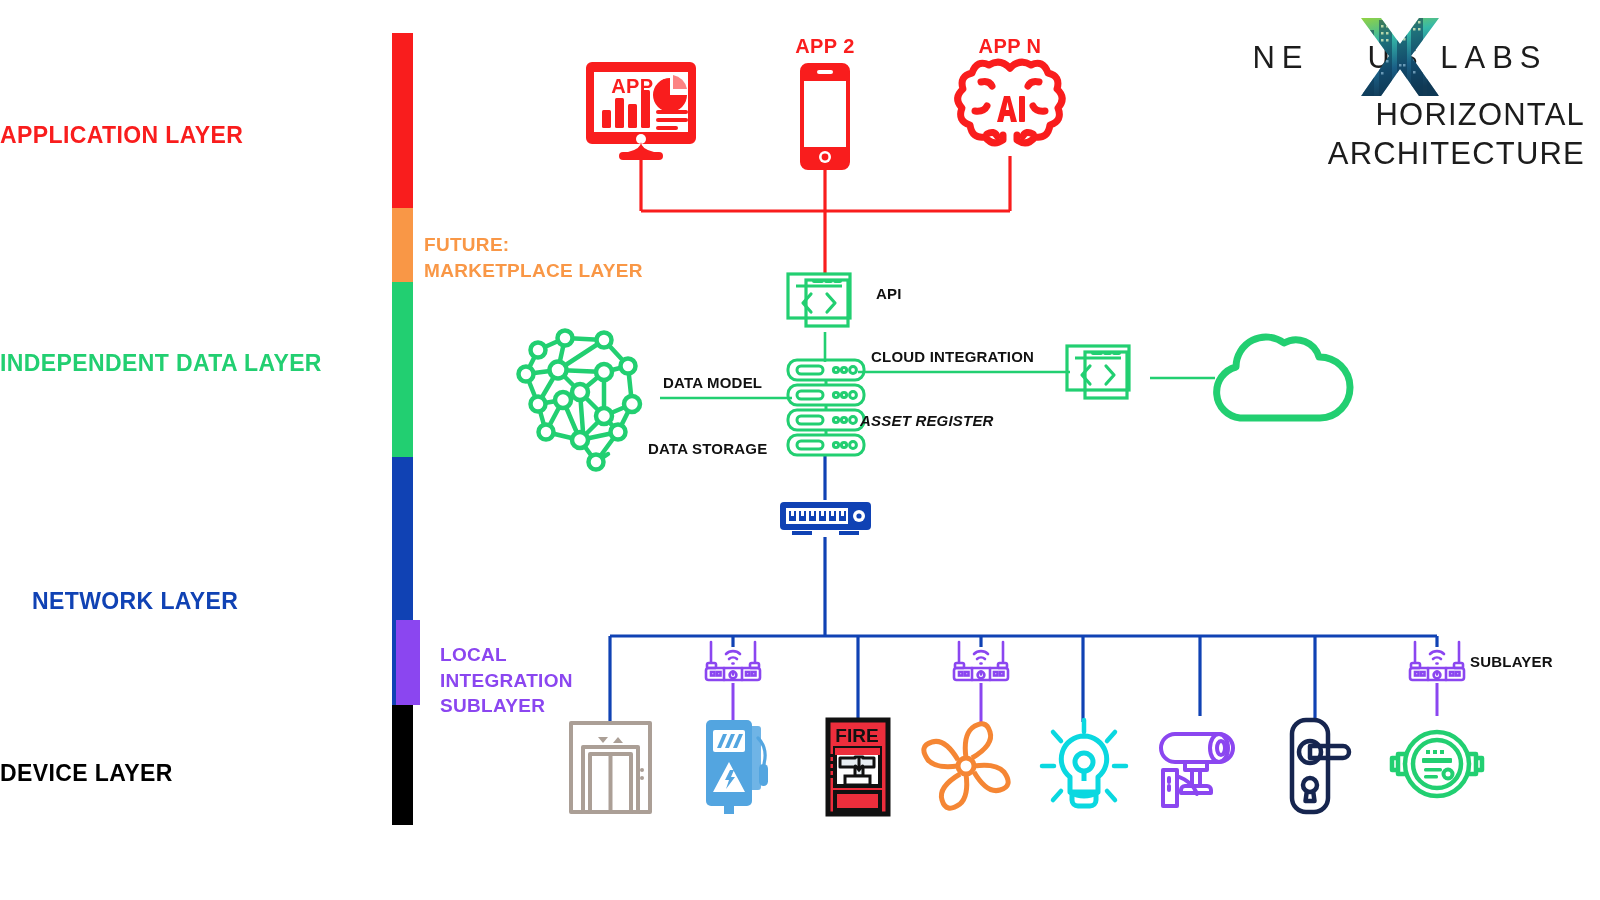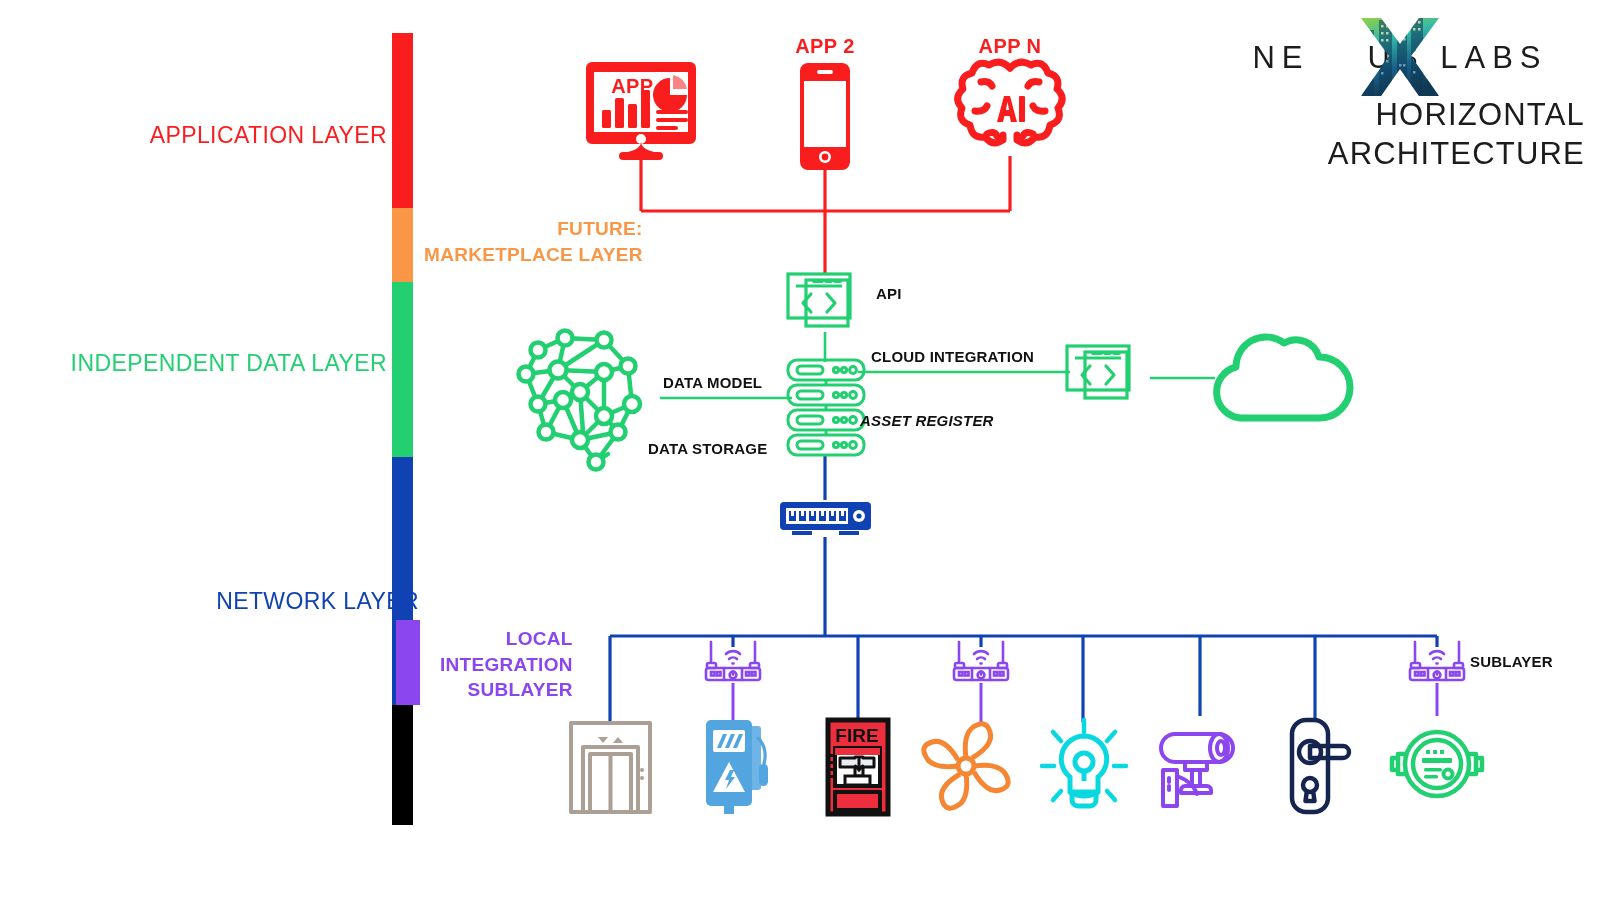--- a/index.html
+++ b/index.html
@@ -7,25 +7,25 @@
   body{width:1600px;height:900px;position:relative;overflow:hidden;
        font-family:"Liberation Sans","DejaVu Sans",sans-serif;}
   #stage{position:absolute;left:0;top:0;width:1600px;height:900px;}
   .abs{position:absolute;}
 
   
   .barseg{position:absolute;left:392px;width:21px;}
   .sub-barseg{position:absolute;left:396px;width:24px;}
 
   
-  .layer-label{position:absolute;text-align:right;font-weight:normal;
-               letter-spacing:0.4px;line-height:1.18;padding-left:12px;}
+  .layer-label{position:absolute;font-weight:bold;
+               letter-spacing:0.4px;line-height:1.18;}
   .ll-main{font-size:23px;}
-  .ll-side{position:absolute;text-align:right;font-weight:bold;
-           font-size:19px;line-height:1.35;letter-spacing:0.3px;}
+  .ll-side{position:absolute;text-align:left;font-weight:bold;
+           font-size:19px;line-height:1.35;letter-spacing:0.3px;margin-top:16px;}
 
   
   .cap{position:absolute;font-weight:bold;color:#111111;font-size:15px;
        letter-spacing:0.2px;white-space:nowrap;}
   .appcap{position:absolute;font-weight:bold;font-size:20px;color:#fa1e1e;
           white-space:nowrap;text-align:center;letter-spacing:0.4px;}
 
   
   #logo-wrap{position:absolute;left:1215px;top:14px;width:370px;text-align:center;}
   .logo-row{position:relative;height:82px;}
@@ -57,20 +57,21 @@
 MARKETPLACE LAYER</div>
 
   <div class="layer-label ll-main" style="left:0;width:375px;top:350px;color:#22cf71;">INDEPENDENT DATA LAYER</div>
 
   <div class="layer-label ll-main" style="left:0;width:375px;top:588px;color:#1042b4;margin-left:32px;">NETWORK LAYER</div>
 
   <div class="ll-side" style="left:440px;top:626px;color:#8b46f0;white-space:pre-line;">LOCAL
 INTEGRATION
 SUBLAYER</div>
 
+  <div class="layer-label ll-main" style="left:0;width:375px;top:760px;color:#000000;">DEVICE LAYER</div>
 
   <div id="logo-wrap">
     <div class="logo-row">
       <div class="logo-text">
         <span>NE</span><span style="display:inline-block;width:58px;"></span><span>US LABS</span>
       </div>
 
       <svg class="logo-mark" viewBox="0 0 90 82">
         <defs>
           <clipPath id="xclip">

